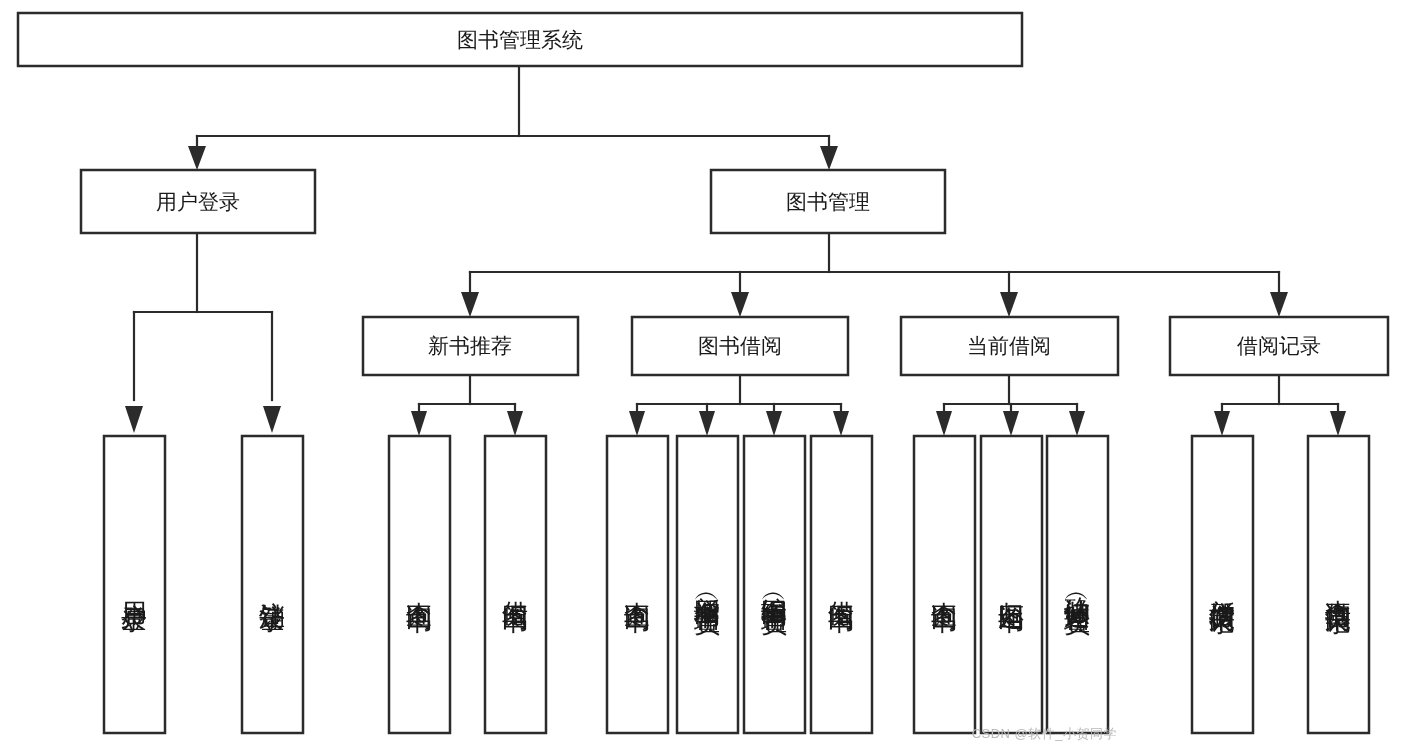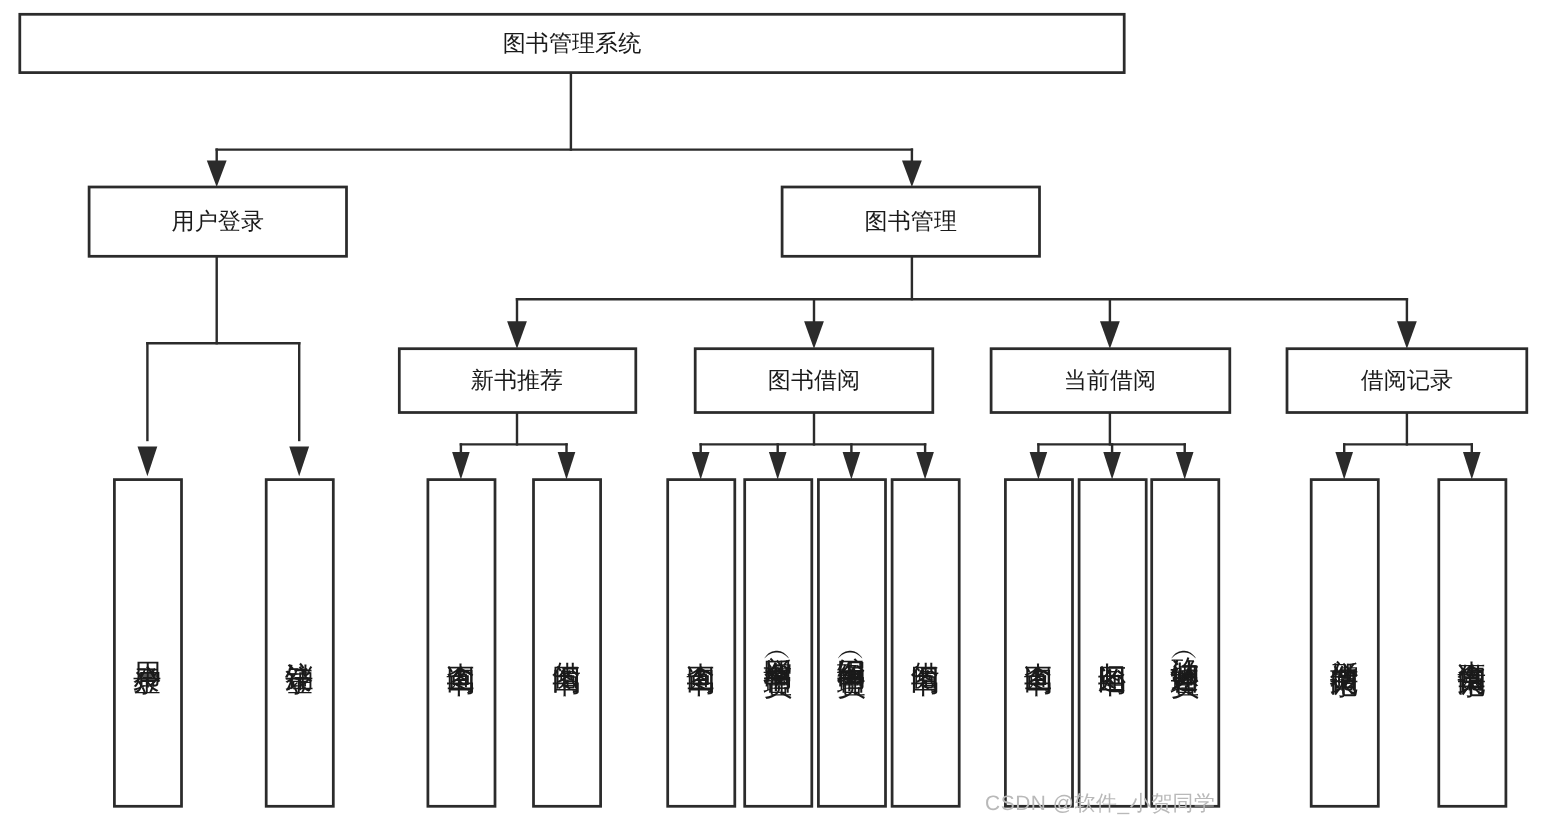--- a/index.html
+++ b/index.html
@@ -11,20 +11,21 @@
     width: 1405px;
     height: 747px;
     font-family: "Liberation Sans", "DejaVu Sans", sans-serif;
     overflow: hidden;
     position: relative;
   }
   #diagram-root {
     position: relative;
     width: 1113px;
     height: 747px;
+    padding-left: 12px;
   }
   svg.flow {
     position: absolute;
     top: 0;
     left: 0;
     width: 1405px;
     height: 747px;
   }
   .node-box {
     fill: #ffffff;
@@ -61,21 +62,21 @@
     align-items: center;
     justify-content: center;
     white-space: nowrap;
     pointer-events: none;
   }
   .watermark {
     position: absolute;
     right: 8px;
     bottom: 4px;
     font-family: "Liberation Sans", "DejaVu Sans", sans-serif;
-    font-size: 19px;
+    font-size: 13px;
     color: #b9b9b9;
     letter-spacing: 0.5px;
     white-space: nowrap;
   }
 </style>
 </head>
 <body>
 
 <div id="diagram-root">
 

